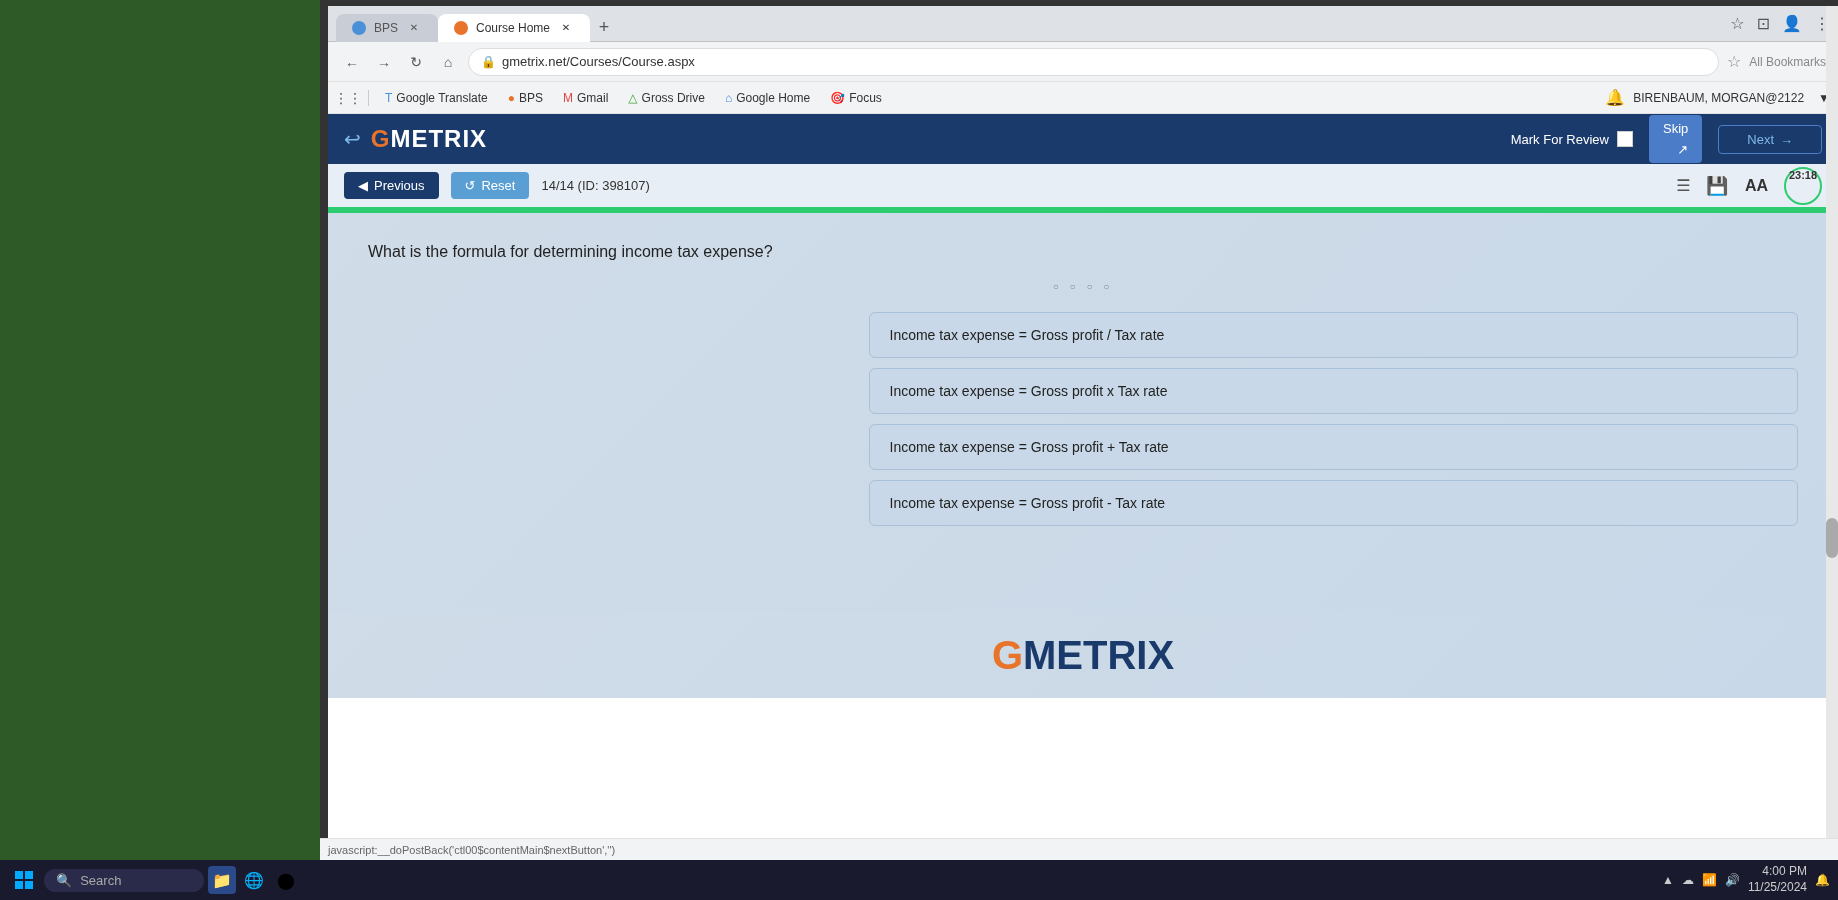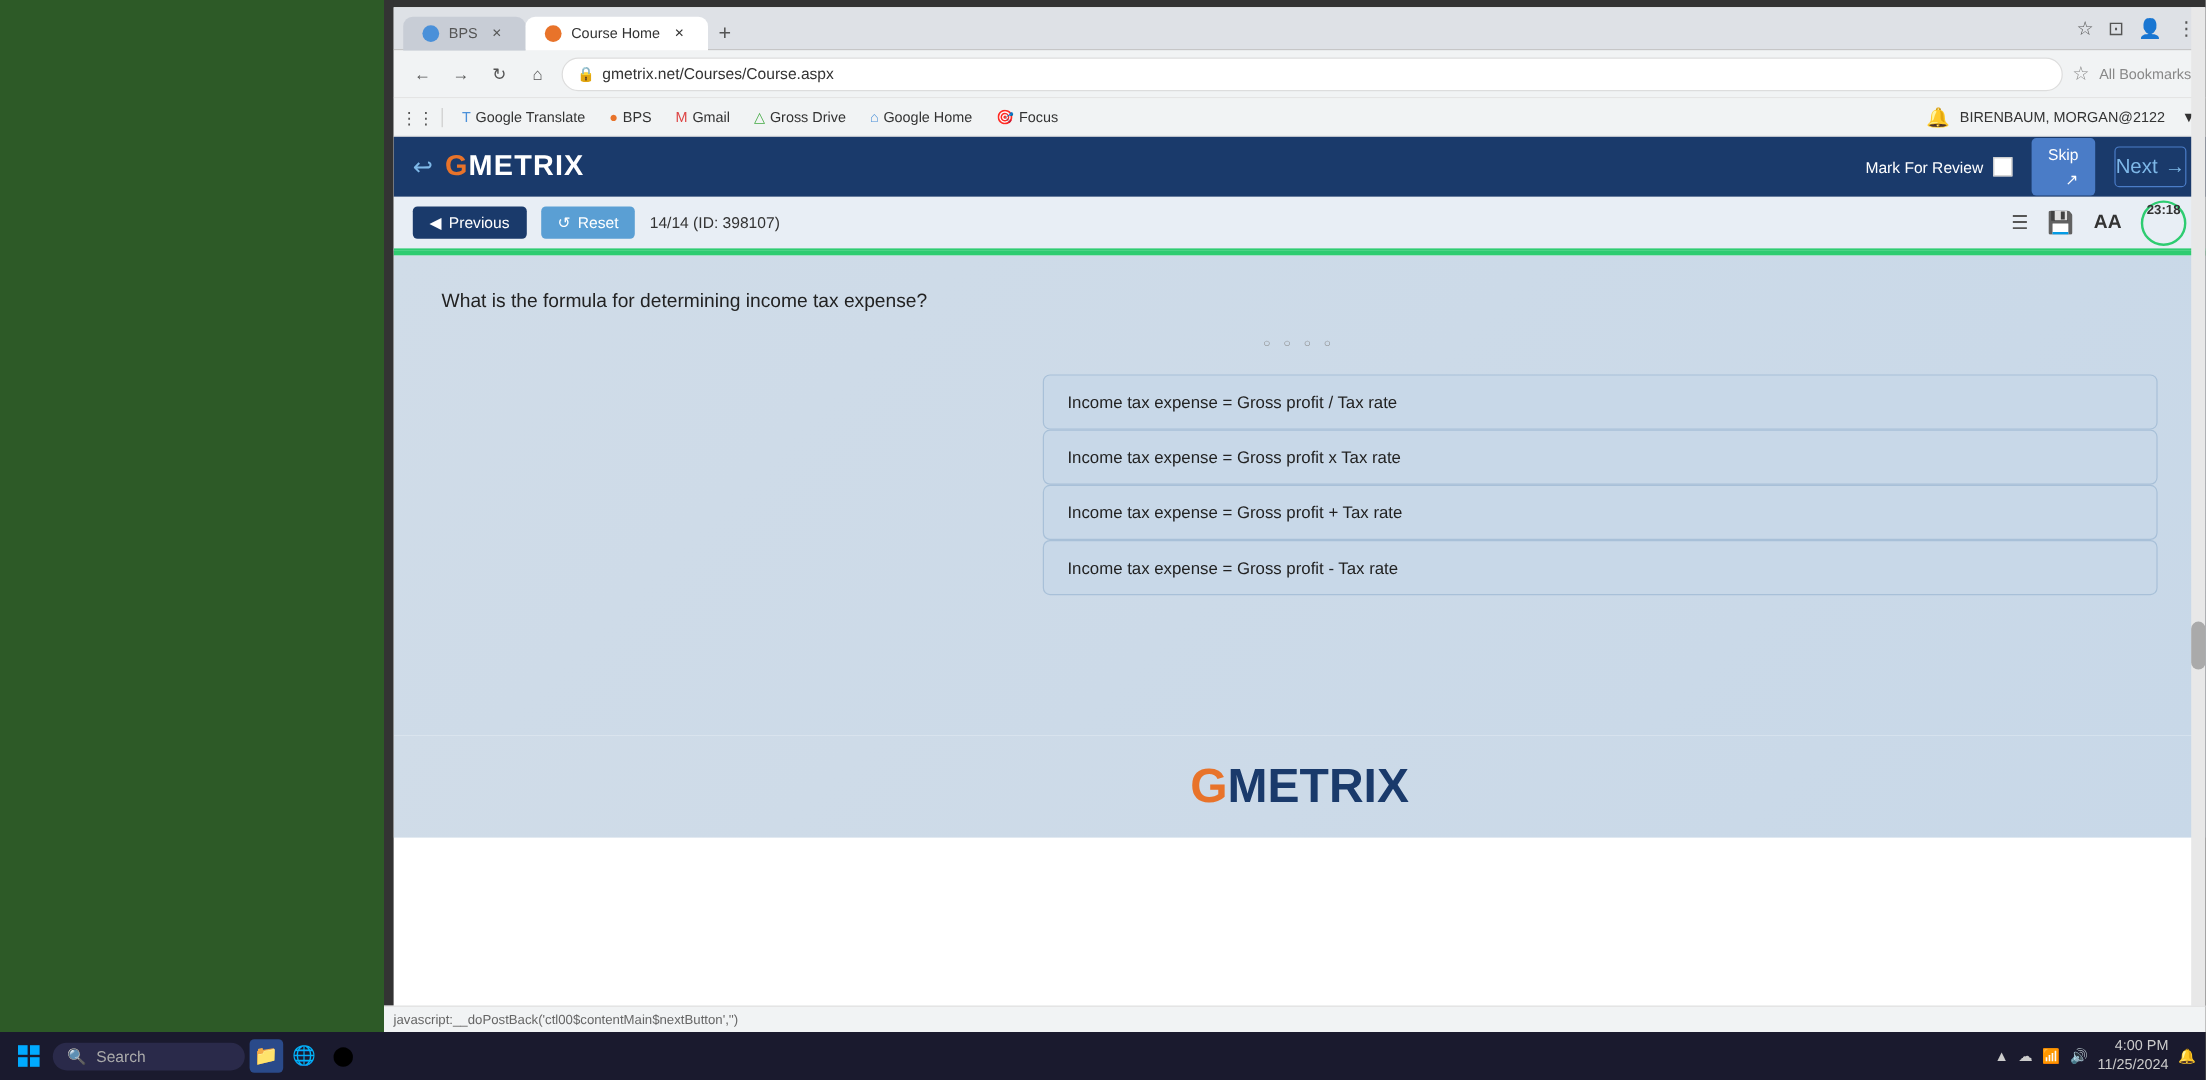--- a/index.html
+++ b/index.html
@@ -284,23 +284,23 @@
       display: flex;
       align-items: flex-end;
       gap: 6px;
       flex-direction: column;
     }
 
     .next-btn {
       background: #1a3a6b;
       color: #7eb8e8;
       border: 1px solid #4a7cc7;
-      padding: 6px 0;
+      padding: 6px 28px;
       border-radius: 4px;
-      font-size: 17px;
+      font-size: 13px;
       cursor: pointer;
       display: flex;
       align-items: flex-start;
       gap: 6px;
     }
 
     
     .quiz-toolbar {
       background: #e8eef5;
       height: 45px;
@@ -399,20 +399,21 @@
       text-align: center;
       margin-bottom: 20px;
       color: #888;
       letter-spacing: 4px;
       font-size: 10px;
     }
 
     .answers-area {
       display: flex;
       flex-direction: column;
+      gap: 10px;
       margin-left: auto;
       width: 65%;
     }
 
     .answer-option {
       background: #c8d8e8;
       border: 1px solid #a8c0d8;
       border-radius: 6px;
       padding: 14px 20px;
       font-size: 14px;

